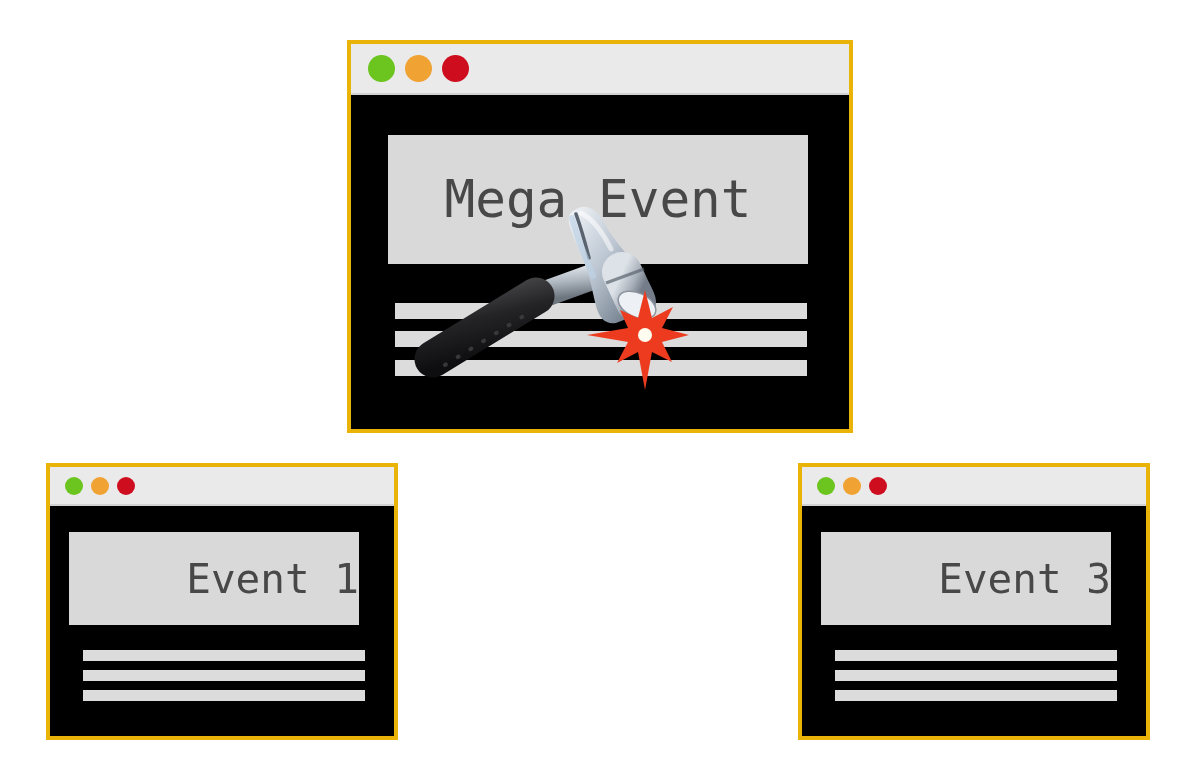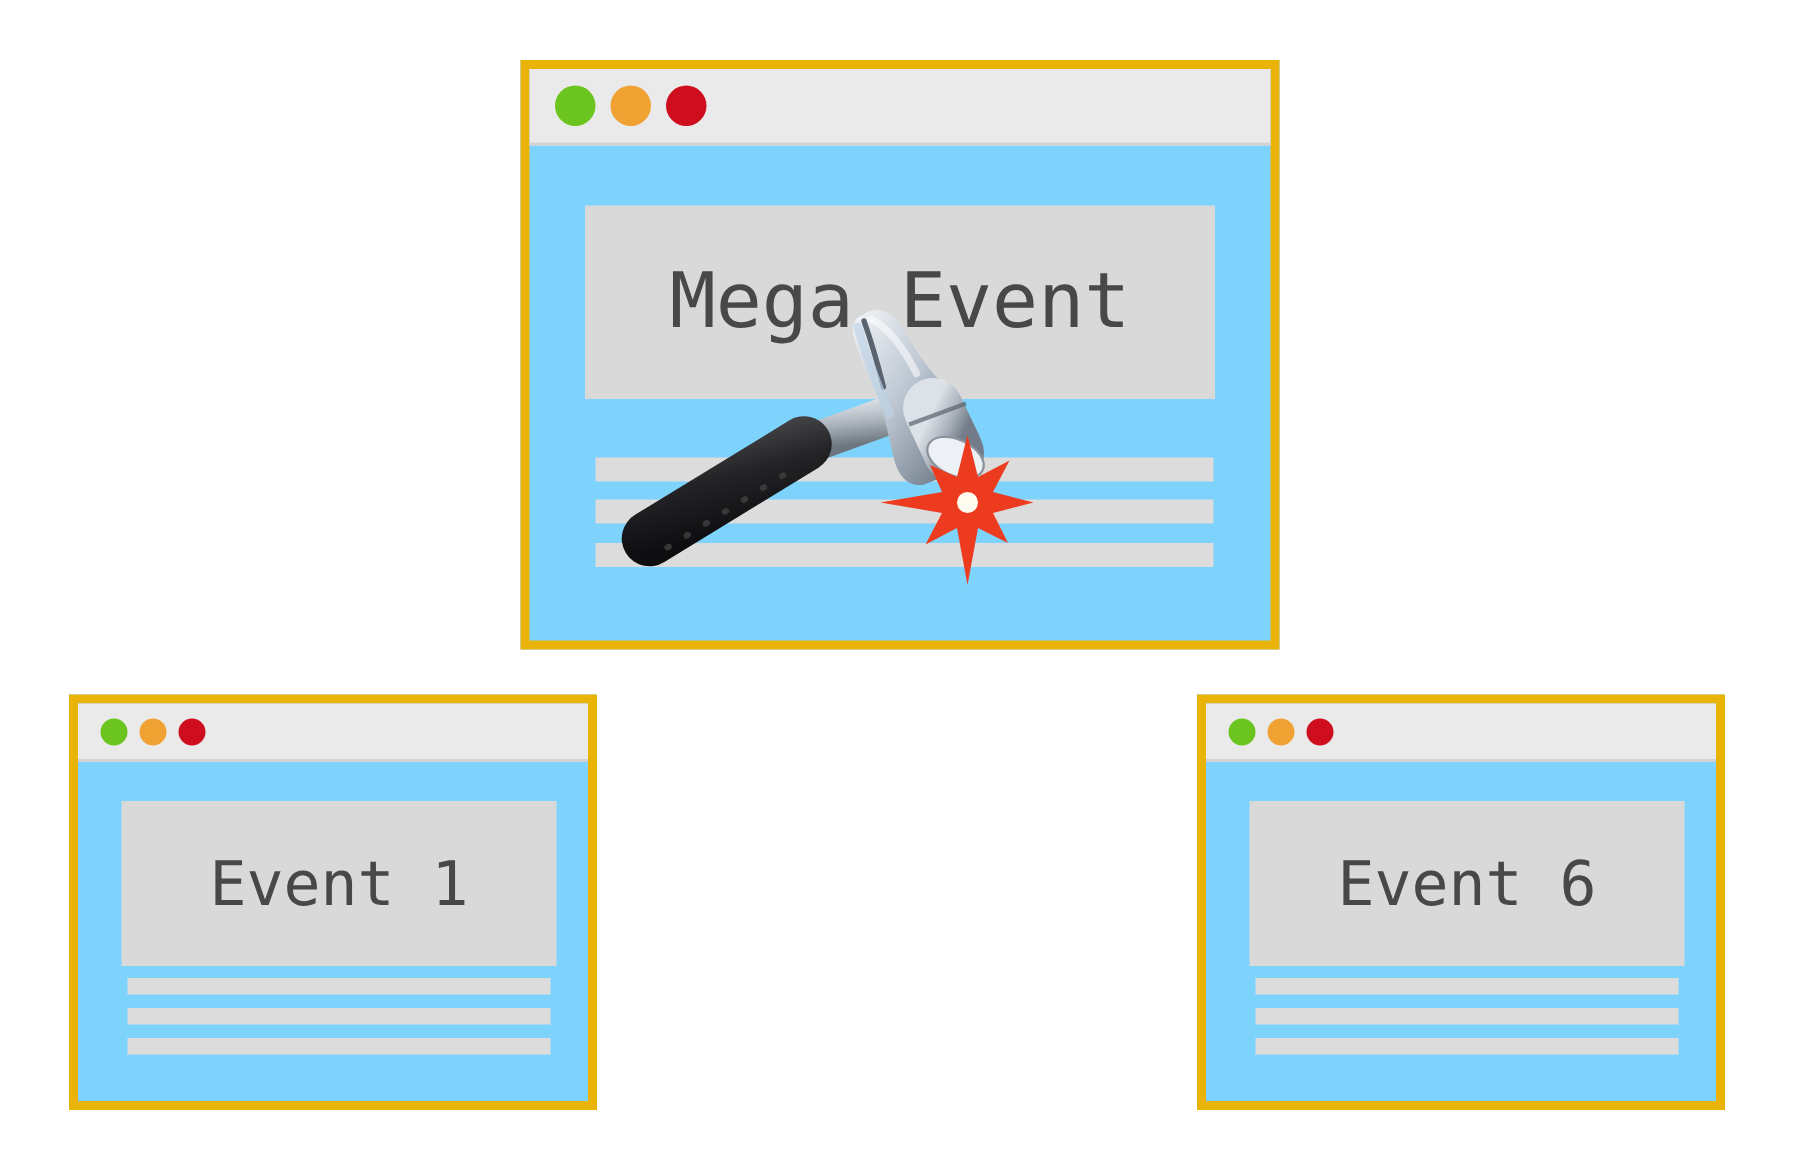--- a/index.html
+++ b/index.html
@@ -1,41 +1,41 @@
 <!DOCTYPE html>
 <html><head>
 <meta charset="utf-8">
 <style>
   html,body{margin:0;padding:0;background:#ffffff;}
   .canvas{
     position:relative;width:1200px;height:777px;background:#ffffff;overflow:hidden;
     font-family:"DejaVu Sans Mono","Liberation Mono",monospace;
   }
-  .window{position:absolute;background:#7dd3fc;border:6px solid #eab308;box-sizing:border-box;}
+  .window{position:absolute;background:#000000;border:4px solid #eab308;box-sizing:border-box;}
   .titlebar{display:flex;align-items:center;background:#eaeaea;border-bottom:2px solid #d2d2d2;box-sizing:border-box;}
   .dot{border-radius:50%;flex:0 0 auto;}
   .banner{position:absolute;background:#d9d9d9;display:flex;align-items:center;justify-content:center;}
   .banner-text{color:#484848;white-space:nowrap;}
   .line{position:absolute;background:#dcdcdc;}
 
   
   .mega{left:347px;top:40px;width:506px;height:393px;}
   .mega .titlebar{height:51px;padding-left:17px;gap:10px;}
   .mega .dot{width:27px;height:27px;}
   .mega .banner{left:37px;top:91px;width:420px;height:129px;}
   .mega .banner-text{font-size:51px;}
   .mega .line{left:44px;width:412px;height:16px;}
   .mega .l1{top:259px}.mega .l2{top:287px}.mega .l3{top:316px}
 
   
   .event{top:463px;width:352px;height:277px;}
   .e1{left:46px}.e2{left:427px}.e3{left:798px}
   .event .titlebar{height:39px;padding-left:15px;gap:8px;}
   .event .dot{width:18px;height:18px;}
-  .event .banner{left:29px;top:65px;width:290px;height:110px;}
+  .event .banner{left:19px;top:65px;width:290px;height:93px;justify-content:flex-end;}
   .event .banner-text{font-size:41px;}
   .event .line{left:33px;width:282px;height:11px;}
   .event .l1{top:183px}.event .l2{top:203px}.event .l3{top:223px}
 
   .hammer-overlay{position:absolute;left:400px;top:180px;width:310px;height:225px;}
 </style>
 </head>
 <body>
 
 <div class="canvas">
@@ -74,21 +74,21 @@
 
 
   <section class="window event e3">
     <header class="titlebar">
       <span class="dot" style="background: rgb(108, 196, 30);"></span>
       <span class="dot" style="background: rgb(240, 162, 50);"></span>
       <span class="dot" style="background: rgb(206, 14, 31);"></span>
     </header>
     <div class="content">
       <div class="banner">
-        <span class="banner-text">Event 6</span>
+        <span class="banner-text">Event 3</span>
       </div>
       <div class="line l1"></div>
       <div class="line l2"></div>
       <div class="line l3"></div>
     </div>
   </section>
 
   <svg class="hammer-overlay" viewBox="0 0 310 225" xmlns="http://www.w3.org/2000/svg">
     <defs>
       <linearGradient id="gripGrad" x1="0" y1="0" x2="0.4" y2="1">

